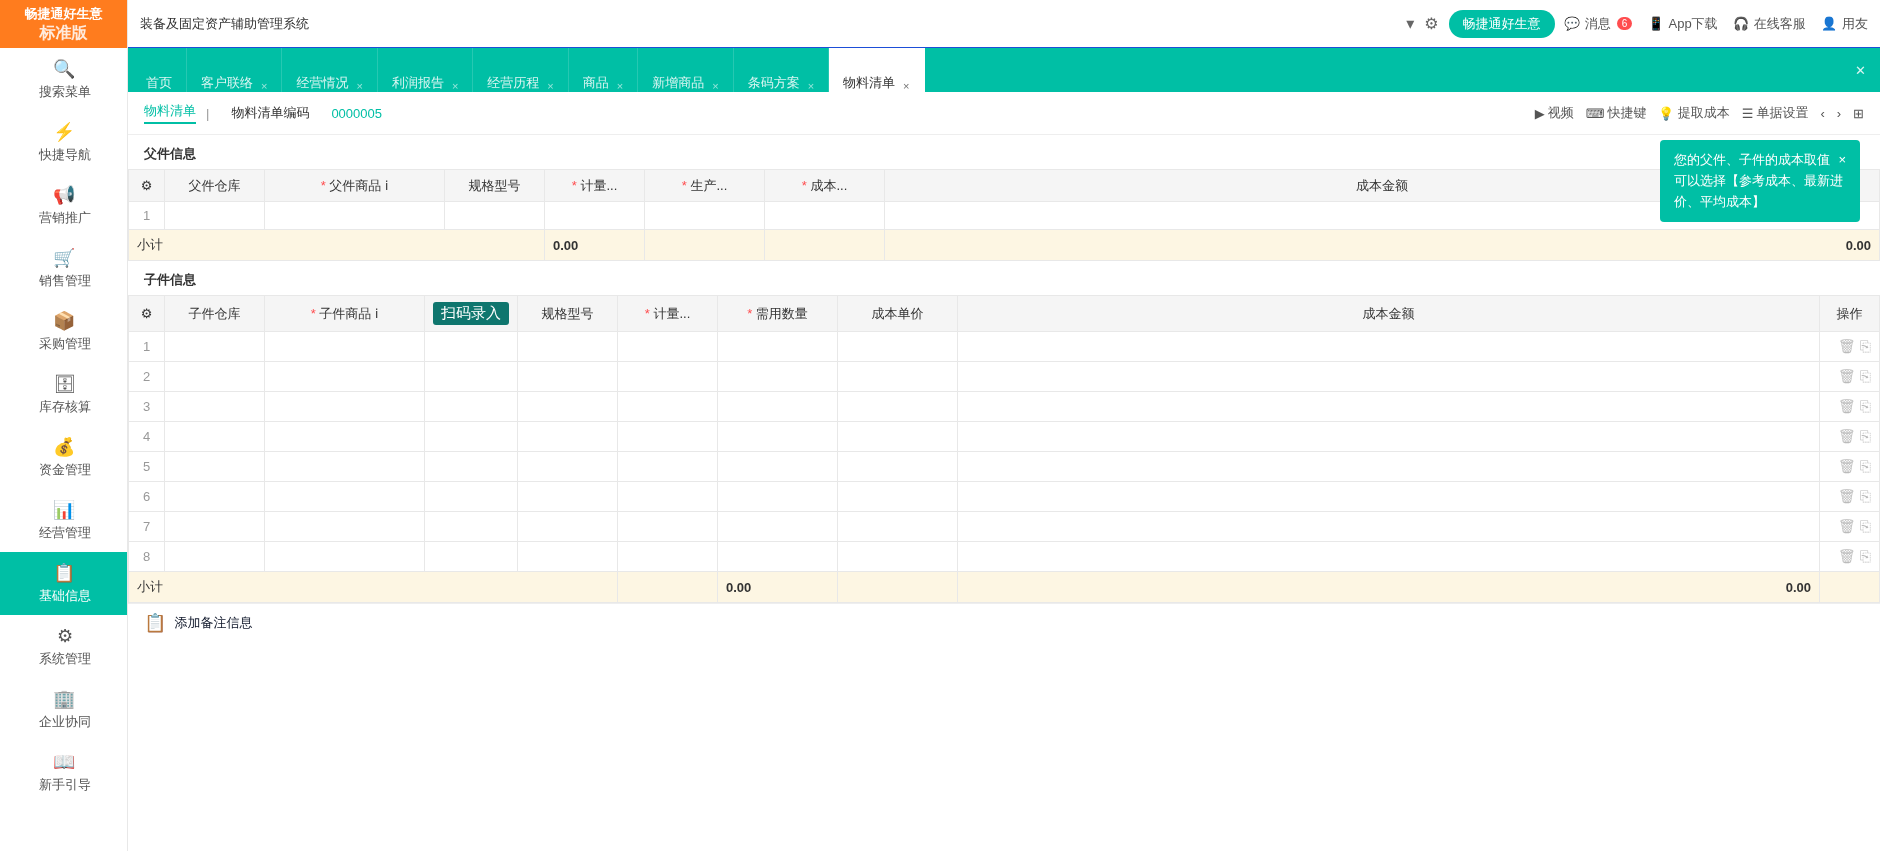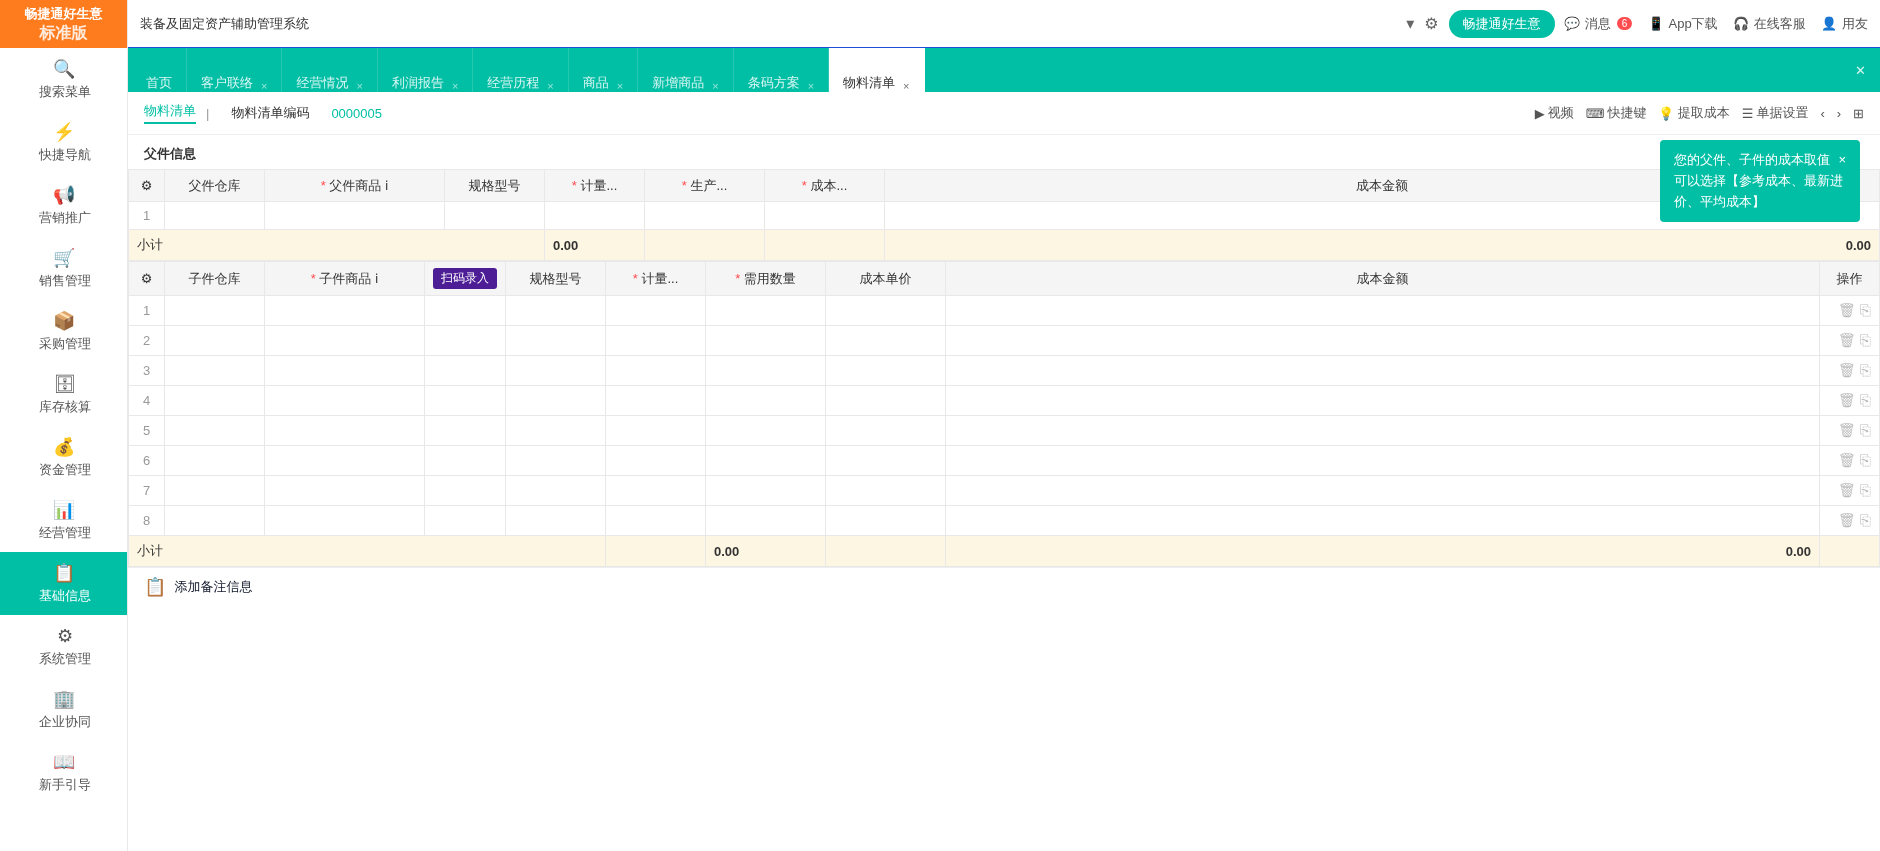--- a/index.html
+++ b/index.html
@@ -186,26 +186,26 @@
     td.subtotal-label { color: #333; }
     td.subtotal-value { font-weight: bold; color: #333; }
     .row-number { color: #999; text-align: center; }
 
     
     .action-icons { display: flex; gap: 4px; justify-content: flex-end; }
     .action-icon { color: #bbb; cursor: pointer; font-size: 14px; }
 
     
     .scan-btn {
-      background: #4c1d95;
+      background: #0f766e;
       color: #fff;
       border: none;
       border-radius: 3px;
       padding: 2px 8px;
-      font-size: 12px;
+      font-size: 15px;
       cursor: pointer;
     }
 
     
     .tooltip-box {
       position: absolute;
       top: 140px;
       right: 20px;
       background: #00bfa5;
       color: #fff;
@@ -434,20 +434,21 @@
           </tr>
         </tbody>
       </table>
     </div>
 
     <div class="tooltip-box">
       <span class="tooltip-close">×</span>
       <span>您的父件、子件的成本取值可以选择【参考成本、最新进价、平均成本】</span>
     </div>
 
+    <div class="section-title">子件信息</div>
     <div class="table-container">
       <table>
         <thead>
           <tr>
             <th style="width:36px;">⚙</th>
             <th style="width:100px;">子件仓库</th>
             <th style="width:160px;text-align:center;"><span class="th-required">*</span> 子件商品 ℹ</th>
             <th style="width:80px;"><button class="scan-btn">扫码录入</button></th>
             <th style="width:100px;">规格型号</th>
             <th style="width:100px;"><span class="th-required">*</span> 计量...</th>

